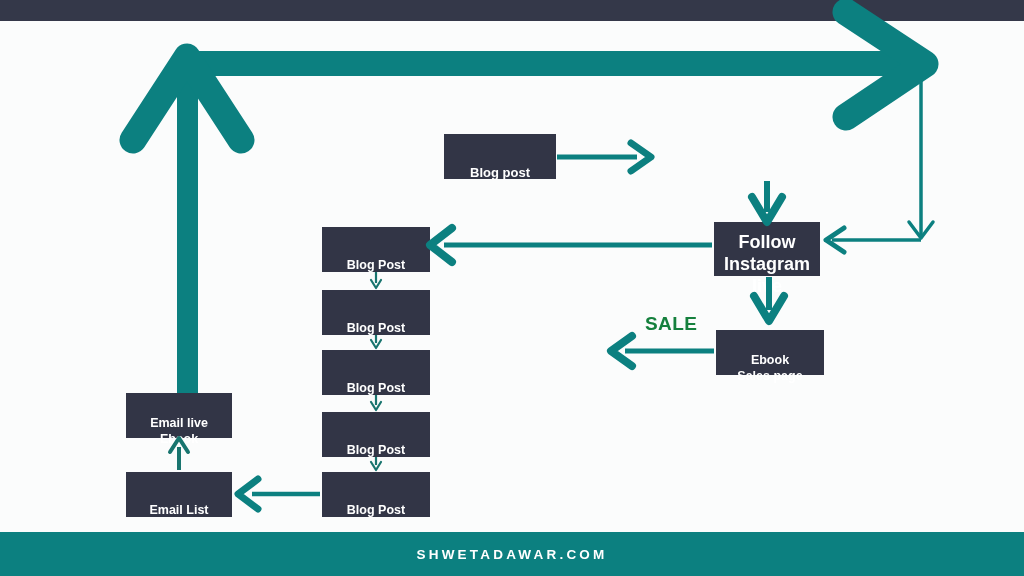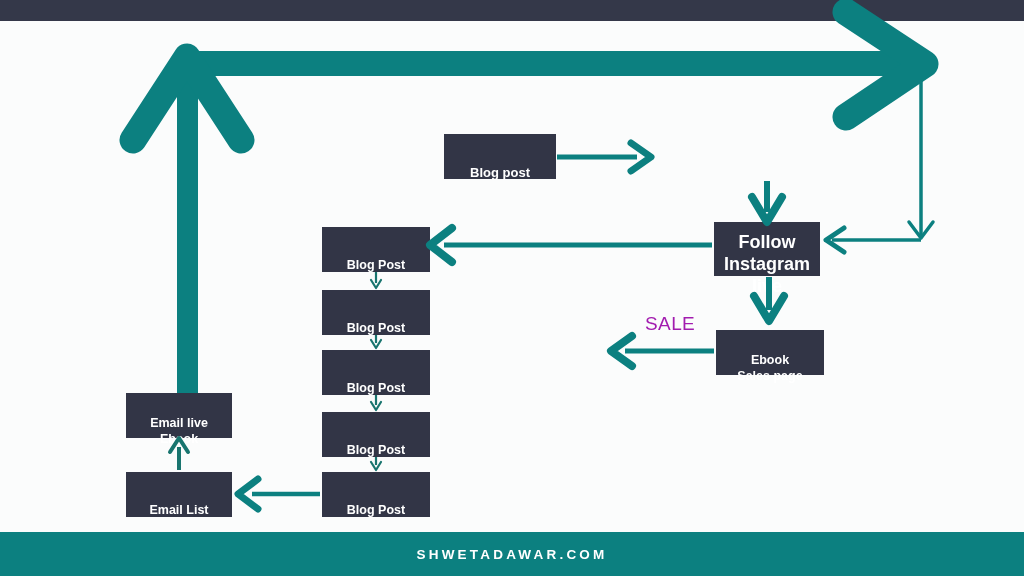--- a/index.html
+++ b/index.html
@@ -61,22 +61,22 @@
     position: absolute;
     left: 0; top: 0;
     width: 1024px; height: 576px;
     overflow: visible;
   }
   svg.layer.under { z-index: 2; }
   svg.layer.over  { z-index: 5; }
 
   .sale-label {
     position: absolute;
-    color: #a21caf;
-    font-weight: normal;
+    color: #15803d;
+    font-weight: bold;
     font-size: 19px;
     letter-spacing: 0.4px;
     z-index: 5;
   }
 </style>
 </head>
 <body>
 
 <div id="canvas">
 

